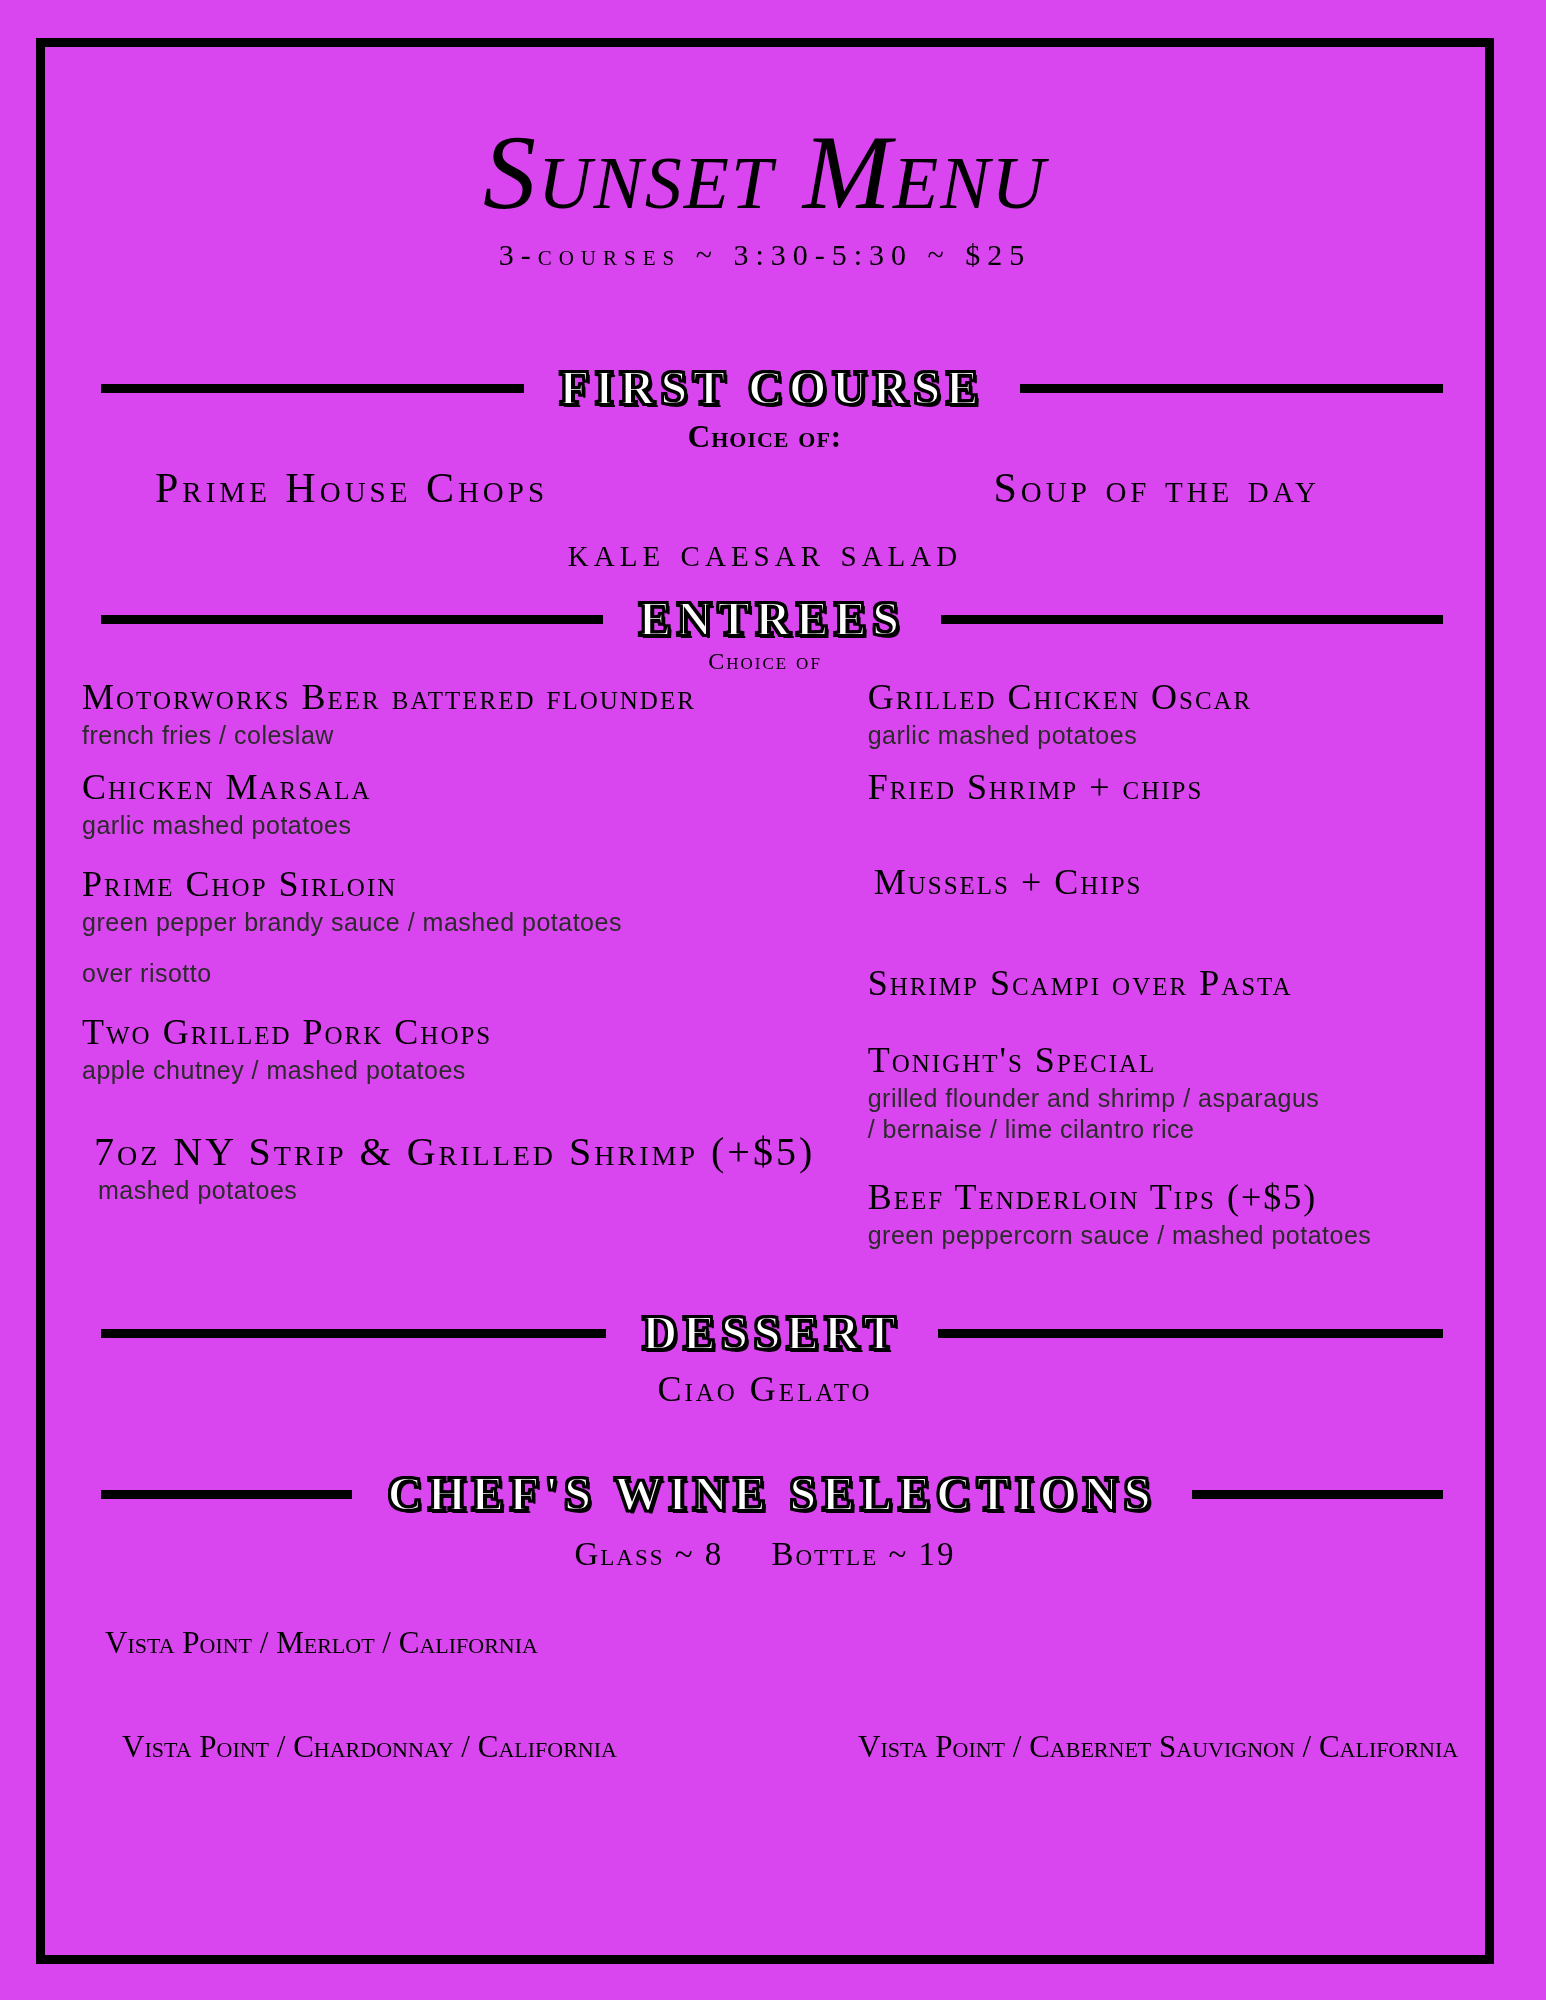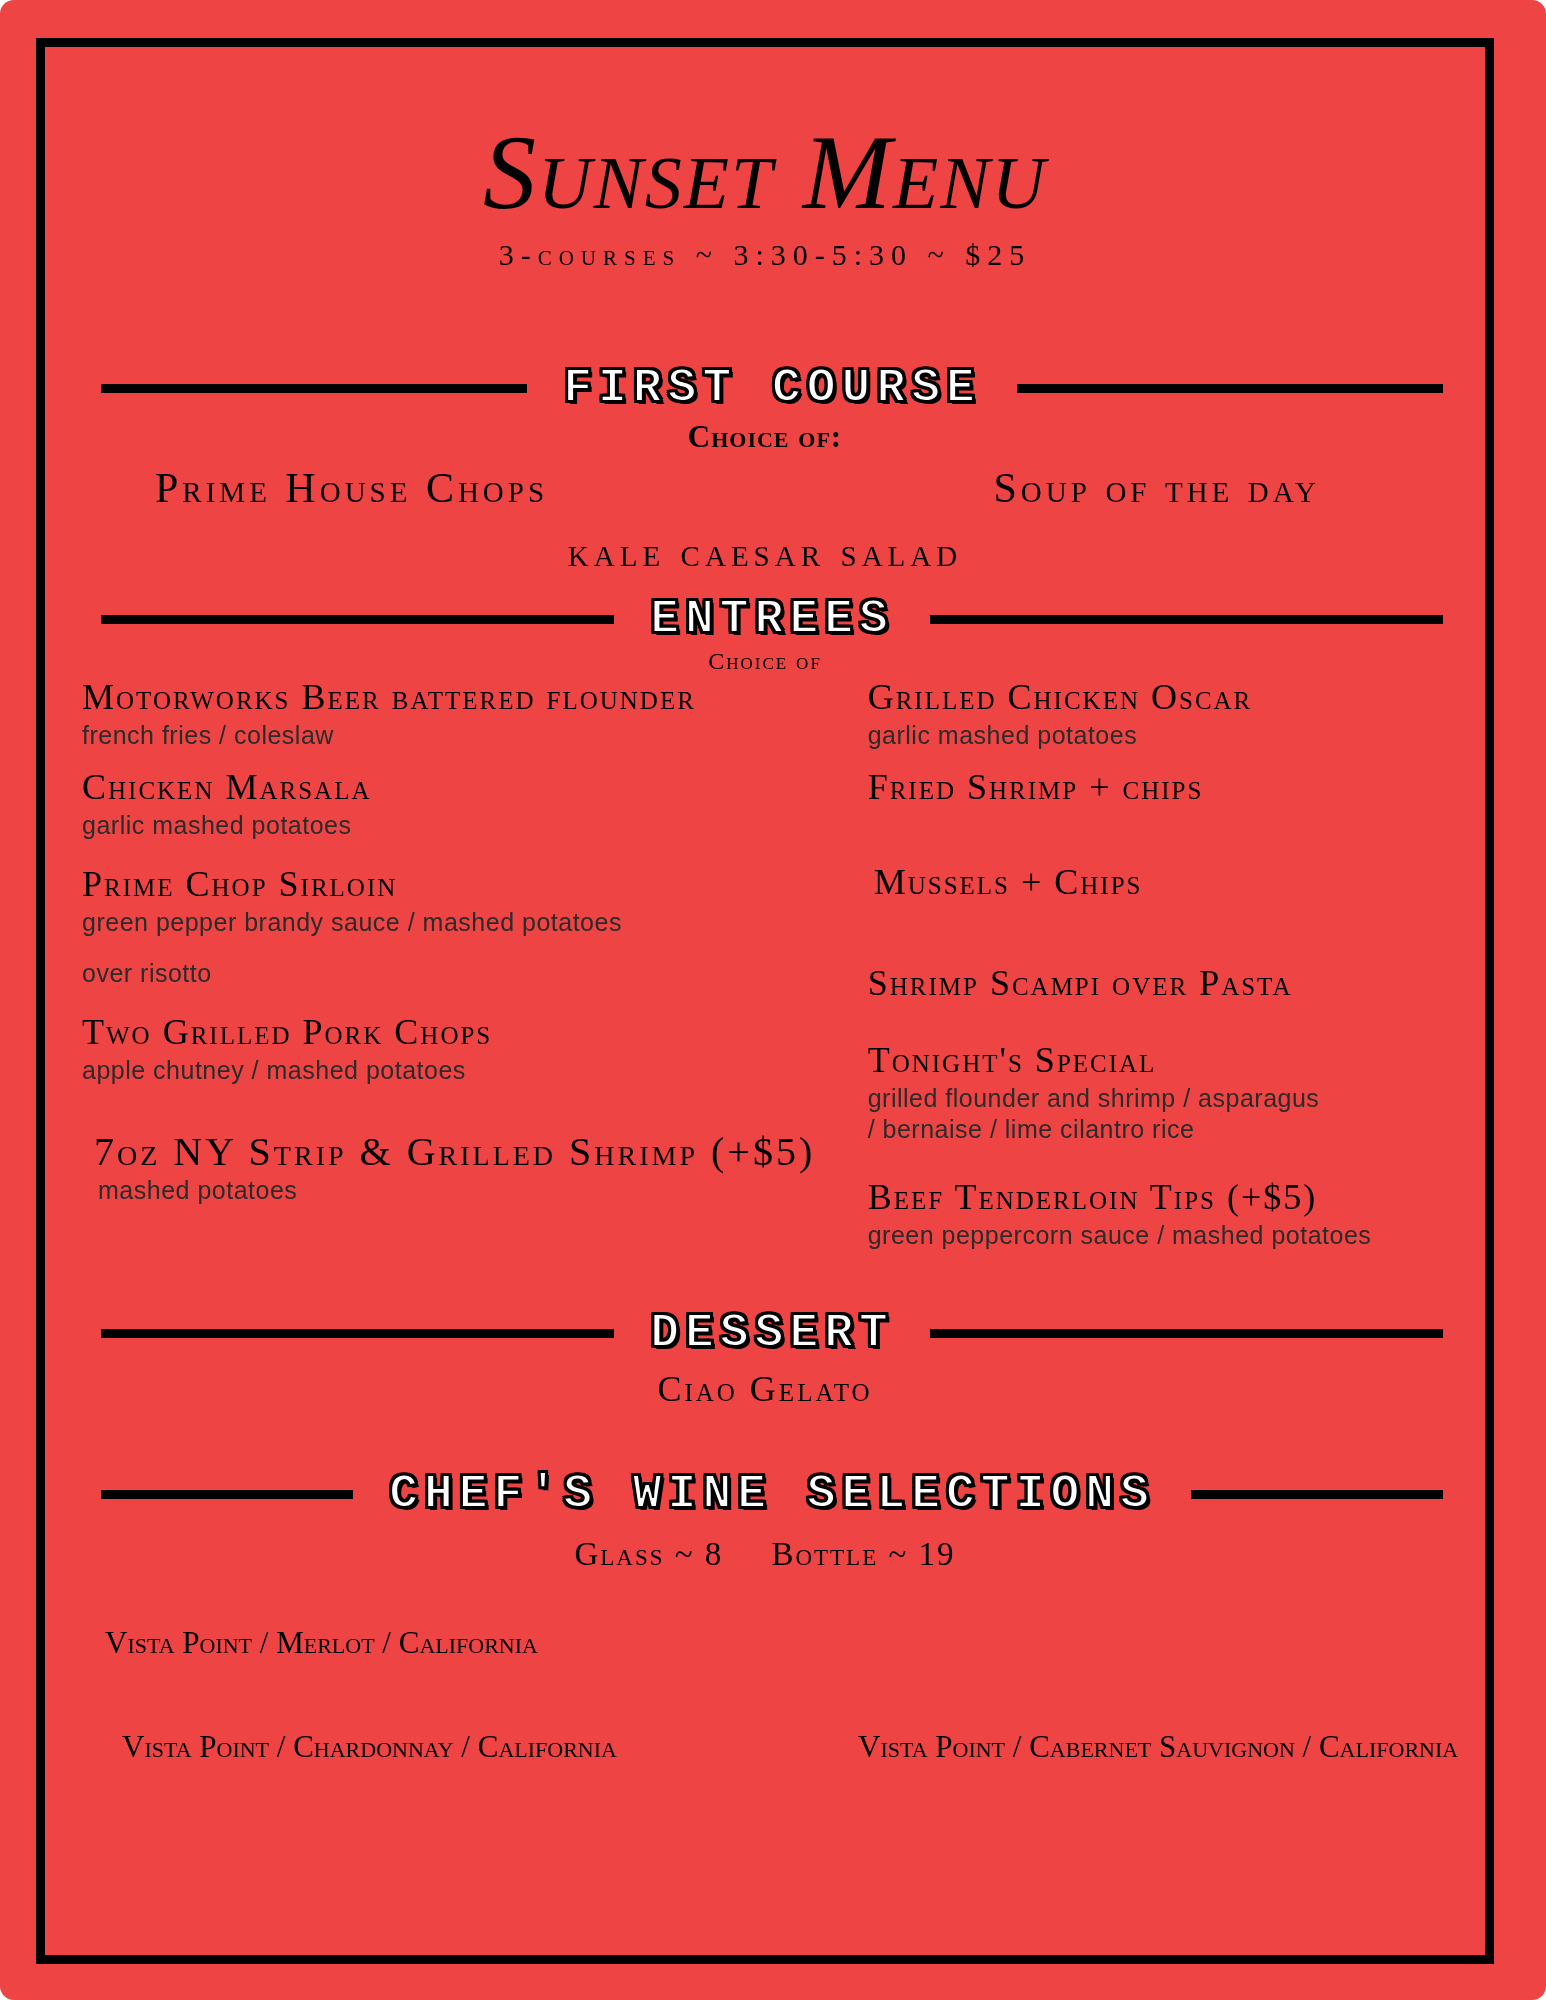--- a/index.html
+++ b/index.html
@@ -1,24 +1,23 @@
 <!DOCTYPE html>
 <html><head>
 <meta charset="utf-8">
 <style>
   html, body { margin: 0; padding: 0; background: #ffffff; }
   .page {
     position: relative;
     width: 1546px;
     height: 2000px;
-    background: #ef4444;
+    background: #d946ef;
     overflow: hidden;
     font-family: "Liberation Serif", "DejaVu Serif", serif;
     color: #000;
-    border-radius: 14px;
   }
   .page-border {
     position: absolute;
     left: 36px; top: 38px; right: 52px; bottom: 36px;
     border: 9px solid #000;
     pointer-events: none;
   }
   .content {
     position: absolute;
     left: 45px; top: 47px; right: 61px; bottom: 45px;
@@ -44,21 +43,21 @@
 
   
   .section-header {
     display: flex;
     align-items: center;
     gap: 36px;
     padding: 0 42px 0 56px;
   }
   .rule { flex: 1; height: 9px; background: #000; }
   .display-heading {
-    font-family: Liberation Mono, monospace;
+    font-family: Liberation Serif, serif;
     font-weight: bold;
     font-size: 48px;
     line-height: 1.1;
     letter-spacing: 6px;
     white-space: nowrap;
     color: #ffffff;
     -webkit-text-stroke: 2px #000;
     text-shadow:
       3px 3px 0 #000,
       -2px -2px 0 #000, 2px -2px 0 #000, -2px 2px 0 #000, 2px 2px 0 #000,

